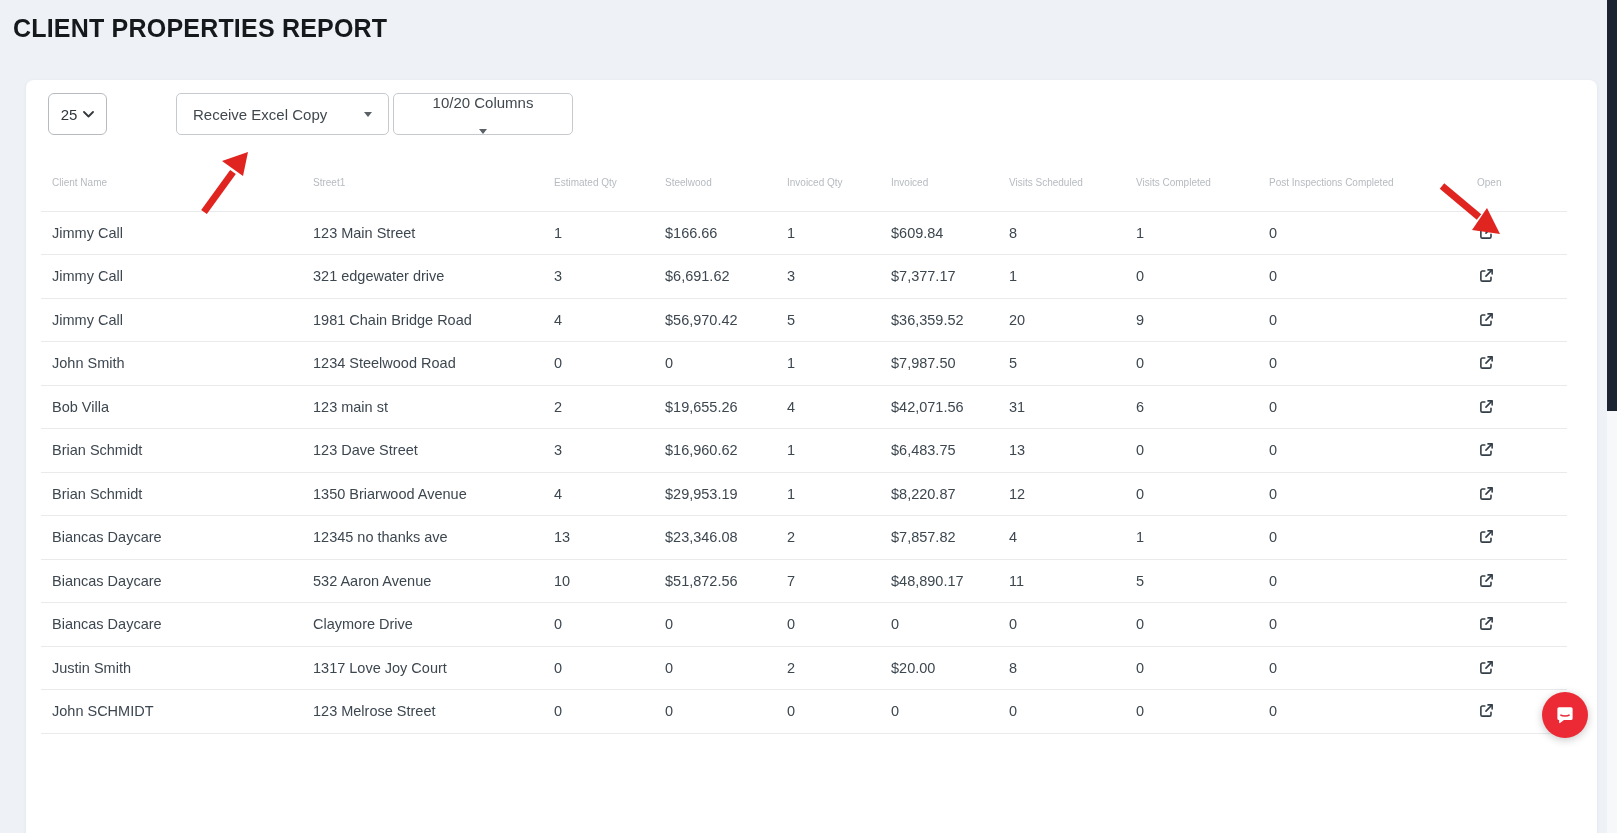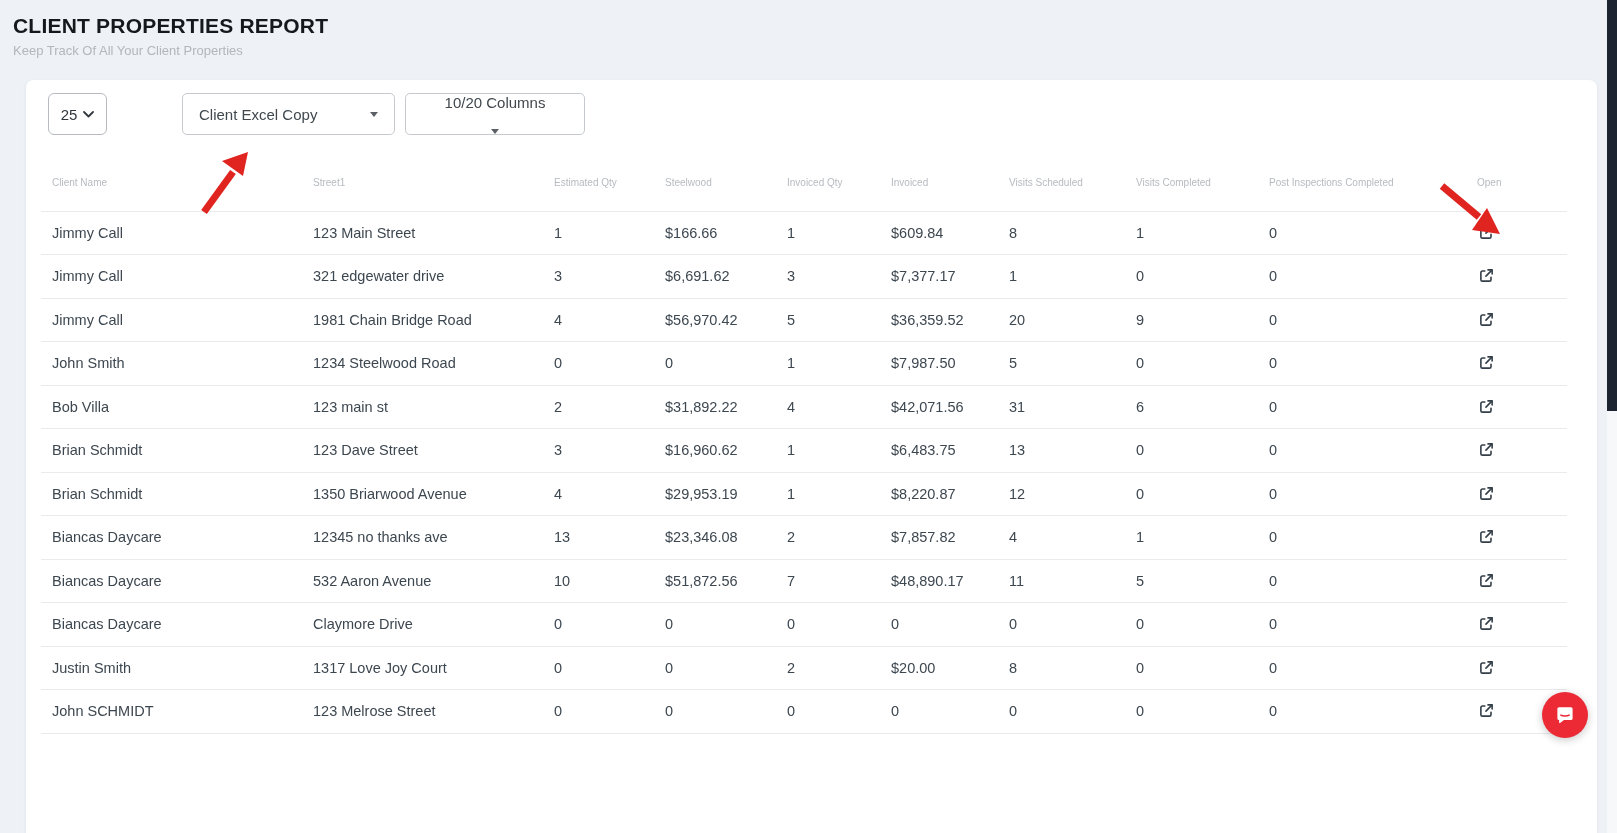--- a/index.html
+++ b/index.html
@@ -5,21 +5,21 @@
   * { margin: 0; padding: 0; box-sizing: border-box; }
   html, body { width: 1617px; height: 833px; overflow: hidden; }
   body {
     background: #eef1f6;
     font-family: "Liberation Sans", "DejaVu Sans", sans-serif;
     position: relative;
   }
   
   .page-header { padding: 14px 0 0 13px; }
   .page-title {
-    font-size: 21px;
+    font-size: 25px;
     font-weight: 700;
     color: #15191c;
     letter-spacing: .2px;
   }
   .page-subtitle {
     margin-top: 5px;
     font-size: 13px;
     color: #b2b7bc;
   }
   
@@ -27,21 +27,21 @@
     position: absolute;
     left: 26px; top: 80px;
     width: 1571px; height: 980px;
     background: #ffffff;
     border-radius: 8px;
     box-shadow: 0 1px 4px rgba(40,50,70,.06);
   }
   .controls {
     display: flex;
     align-items: center;
-    gap: 15px;
+    gap: 9px;
     padding: 13px 0 0 22px;
   }
   .select-box {
     width: 59px; height: 42px;
     border: 1px solid #b7bbc0;
     border-radius: 6px;
     background: #fff;
     display: flex; align-items: center; justify-content: center;
     gap: 6px;
     font-size: 15px; color: #2f373d;
@@ -128,33 +128,32 @@
     position: absolute; left: 0; top: 0;
     width: 10px; height: 411px;
     background: #1c2432;
   }
 </style>
 </head>
 <body>
 
 <div class="page-header">
   <div class="page-title">CLIENT PROPERTIES REPORT</div>
-  <div class="page-subtitle">Keep Track Of All Your Client Properties</div>
 </div>
 
 <section class="card">
   <div class="controls">
     <div class="select-box">
       <span>25</span>
       <svg width="11" height="7" viewBox="0 0 11 7">
           <path d="M1 1l4.5 4.5L10 1" fill="none" stroke="#33393f" stroke-width="1.8" stroke-linecap="round" stroke-linejoin="round"></path>
         </svg>
     </div>
     <div class="dropdown dd-excel">
-      <span>Client Excel Copy</span>
+      <span>Receive Excel Copy</span>
       <span class="caret"></span>
     </div>
     <div class="dropdown dd-cols">
       <span>10/20 Columns</span>
       <span class="caret"></span>
     </div>
   </div>
 
   <table>
     <colgroup>
@@ -265,21 +264,21 @@
           <path d="M13.7 2.3 7.4 8.6"></path>
         </svg>
       </button>
     </td>
   </tr>
 
   <tr>
     <td>Bob Villa</td>
     <td>123 main st</td>
     <td>2</td>
-    <td>$31,892.22</td>
+    <td>$19,655.26</td>
     <td>4</td>
     <td>$42,071.56</td>
     <td>31</td>
     <td>6</td>
     <td>0</td>
     <td>
       <button class="open-btn">
         <svg width="15" height="15" viewBox="0 0 16 16" fill="none" stroke="#333e48" stroke-width="1.7" stroke-linecap="round" stroke-linejoin="round">
           <path d="M6.2 3.2H3.6A1.6 1.6 0 0 0 2 4.8v7.6A1.6 1.6 0 0 0 3.6 14h7.6a1.6 1.6 0 0 0 1.6-1.6V9.8"></path>
           <path d="M9.6 2H14v4.4"></path>

